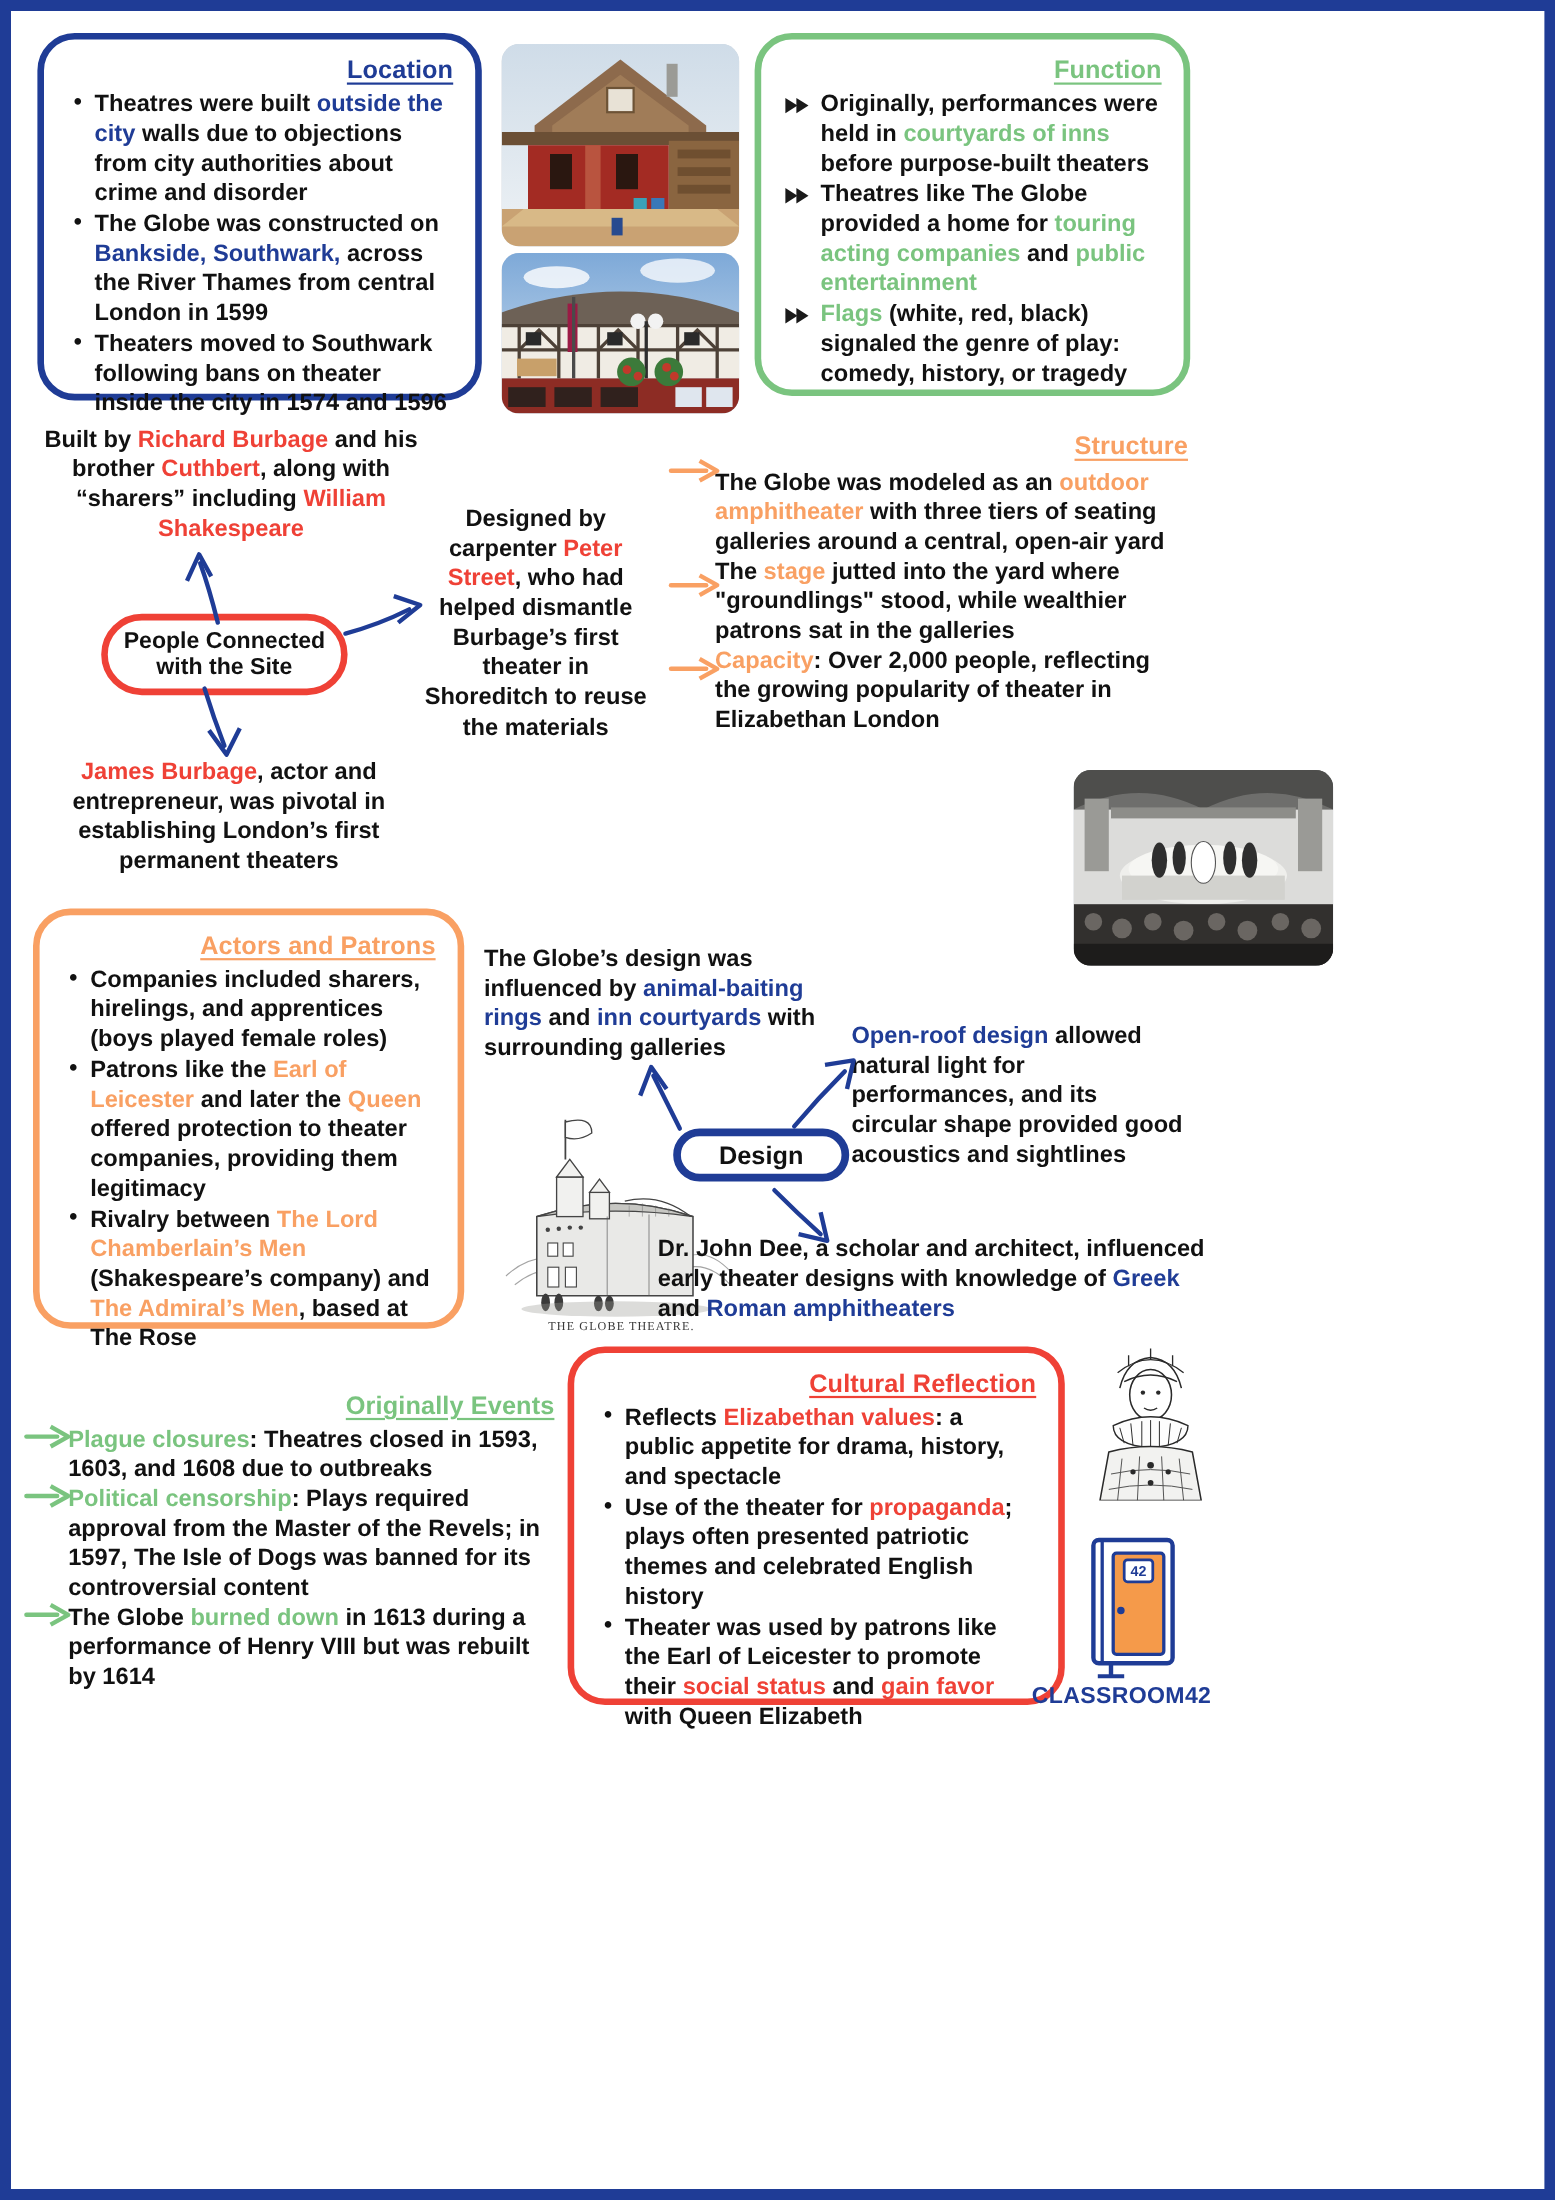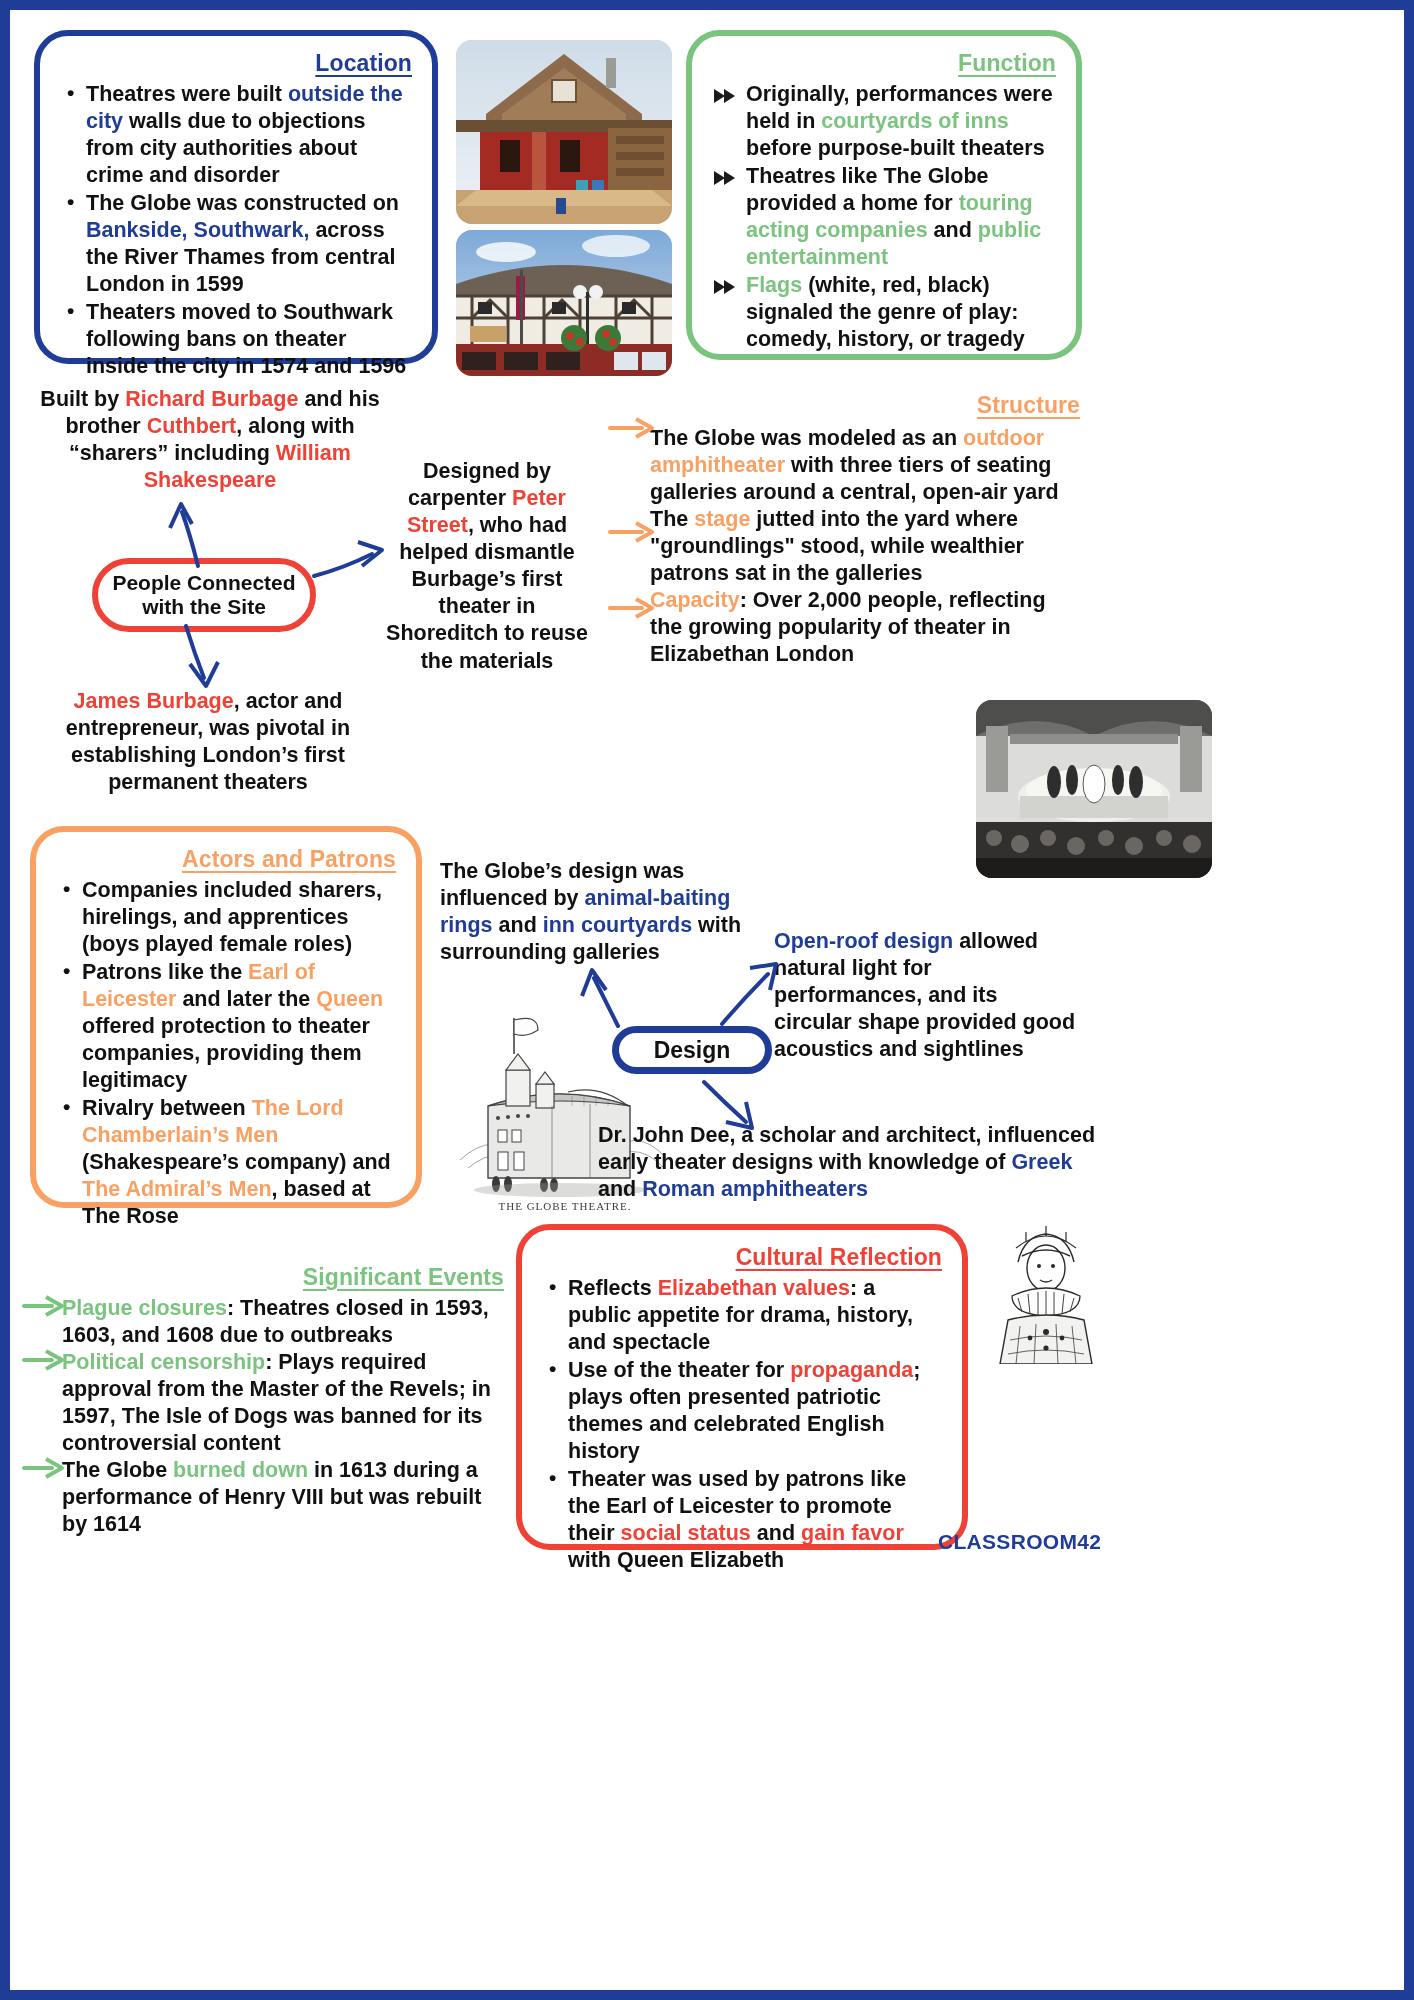--- a/index.html
+++ b/index.html
@@ -425,21 +425,21 @@
     <path d="M34 10 L60 6 L54 32" stroke="#1f3c96" stroke-width="4" fill="none" stroke-linejoin="round"></path>
   </svg>
   <svg class="arrow" style="left:700px; top:1078px; width:68px; height:62px;">
     <path d="M4 4 Q24 24 46 44" stroke="#1f3c96" stroke-width="4" fill="none" stroke-linecap="round"></path>
     <path d="M26 44 L52 50 L46 24" stroke="#1f3c96" stroke-width="4" fill="none" stroke-linejoin="round"></path>
   </svg>
 
   <div class="ftext" style="left:598px; top:1122px; width:500px;"><span style="color: rgb(17, 17, 17);">Dr. John Dee, a scholar and architect, influenced early theater designs with knowledge of </span><span style="color: rgb(31, 60, 150);">Greek</span><span style="color: rgb(17, 17, 17);"> and </span><span style="color: rgb(31, 60, 150);">Roman amphitheaters</span></div>
 
   <div style="position:absolute; left:62px; top:1264px; width:442px;">
-    <div class="box-title t-green" style="margin-bottom:4px;">Significant Events</div>
+    <div class="box-title t-green" style="margin-bottom:4px;">Originally Events</div>
     <div style="font-size:21.5px; font-weight:bold; line-height:1.255; color:#111;">
       <span><span style="color: rgb(122, 196, 127);">Plague closures</span><span style="color: rgb(17, 17, 17);">: Theatres closed in 1593, 1603, and 1608 due to outbreaks</span></span>
     </div>
     <div style="font-size:21.5px; font-weight:bold; line-height:1.255; color:#111;">
       <span><span style="color: rgb(122, 196, 127);">Political censorship</span><span style="color: rgb(17, 17, 17);">: Plays required approval from the Master of the Revels; in 1597, The Isle of Dogs was banned for its controversial content</span></span>
     </div>
     <div style="font-size:21.5px; font-weight:bold; line-height:1.255; color:#111;">
       <span><span style="color: rgb(17, 17, 17);">The Globe </span><span style="color: rgb(122, 196, 127);">burned down</span><span style="color: rgb(17, 17, 17);"> in 1613 during a performance of Henry VIII but was rebuilt by 1614</span></span>
     </div>
   </div>
@@ -508,18 +508,30 @@
       </g>
       <g stroke="#2a2a2a" stroke-width="1.2" fill="none">
         <path d="M30 26 Q60 2 90 26"></path>
         <path d="M40 20 L40 10"></path>
           <path d="M60 14 L60 4"></path>
           <path d="M80 20 L80 10"></path>
       </g>
     </svg>
   </div>
 
+  <div class="book-img" style="left:986px; top:1396px; width:88px; height:130px;">
+    <svg viewBox="0 0 88 130" preserveAspectRatio="none">
+      <rect x="8" y="4" width="72" height="112" rx="5" fill="#ffffff" stroke="#1f3c96" stroke-width="4"></rect>
+      <path d="M16 4 L16 116" stroke="#1f3c96" stroke-width="3"></path>
+      <rect x="26" y="16" width="46" height="92" rx="3" fill="#f59a4a" stroke="#1f3c96" stroke-width="3"></rect>
+      <rect x="36" y="22" width="26" height="20" rx="3" fill="#ffffff" stroke="#1f3c96" stroke-width="2.5"></rect>
+      <text x="49" y="37" font-family="Liberation Sans, sans-serif" font-size="13" font-weight="bold" fill="#1f3c96" text-anchor="middle">42</text>
+      <circle cx="33" cy="68" r="3.4" fill="#1f3c96"></circle>
+      <path d="M24 116 L24 128" stroke="#1f3c96" stroke-width="4"></path>
+      <path d="M12 128 L36 128" stroke="#1f3c96" stroke-width="4"></path>
+    </svg>
+  </div>
 
   <div class="logo-text" style="left:938px; top:1530px;">CLASSROOM42</div>
 
 </div>
 
 <div class="page-border"></div>
 
 </body></html>

